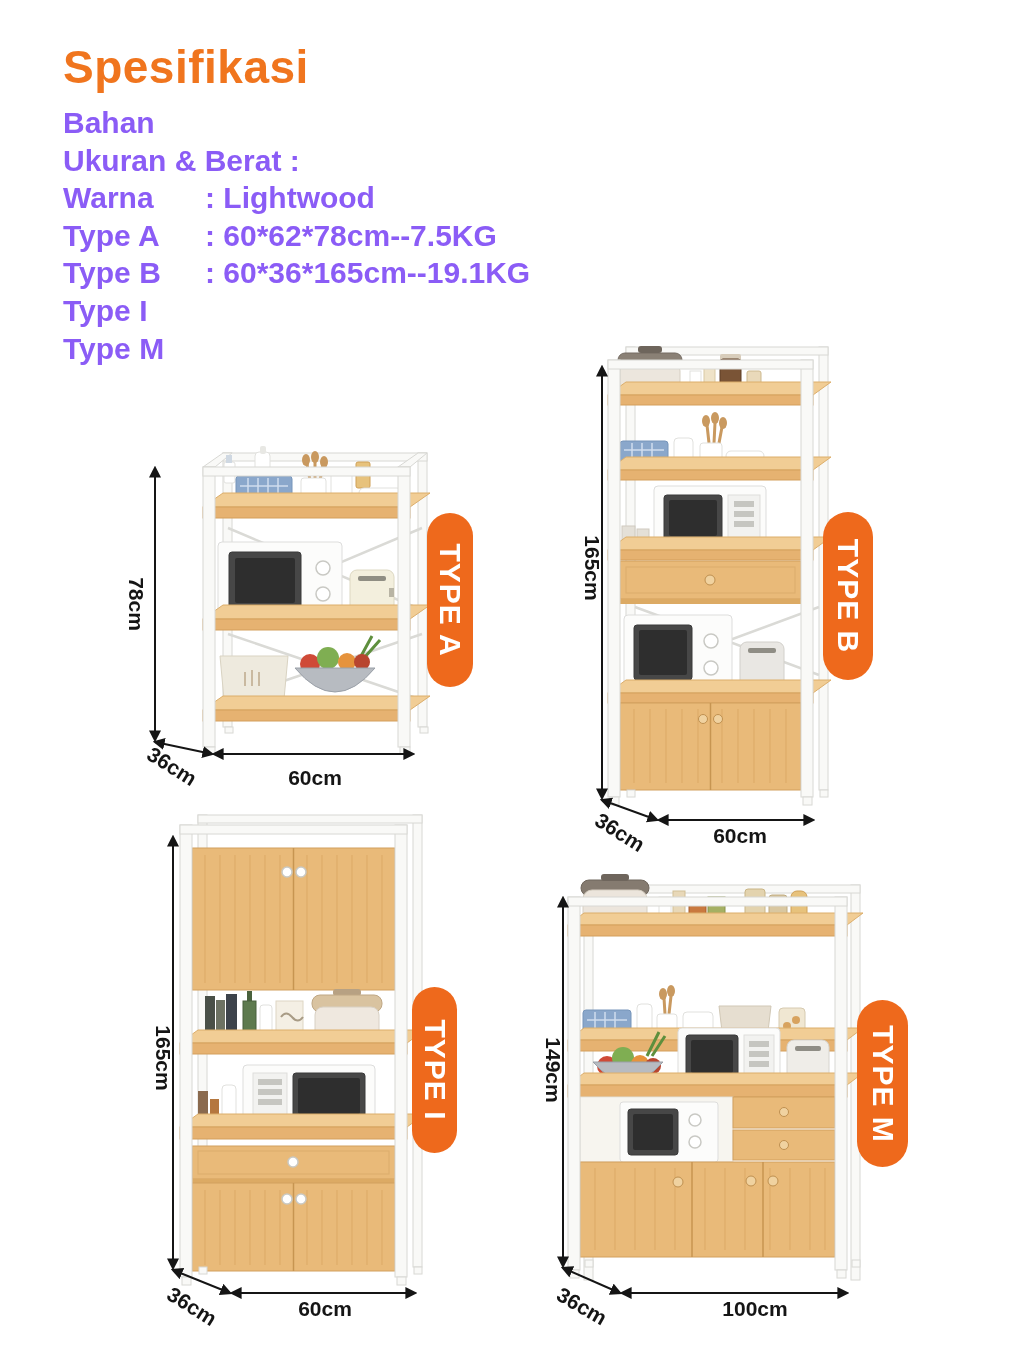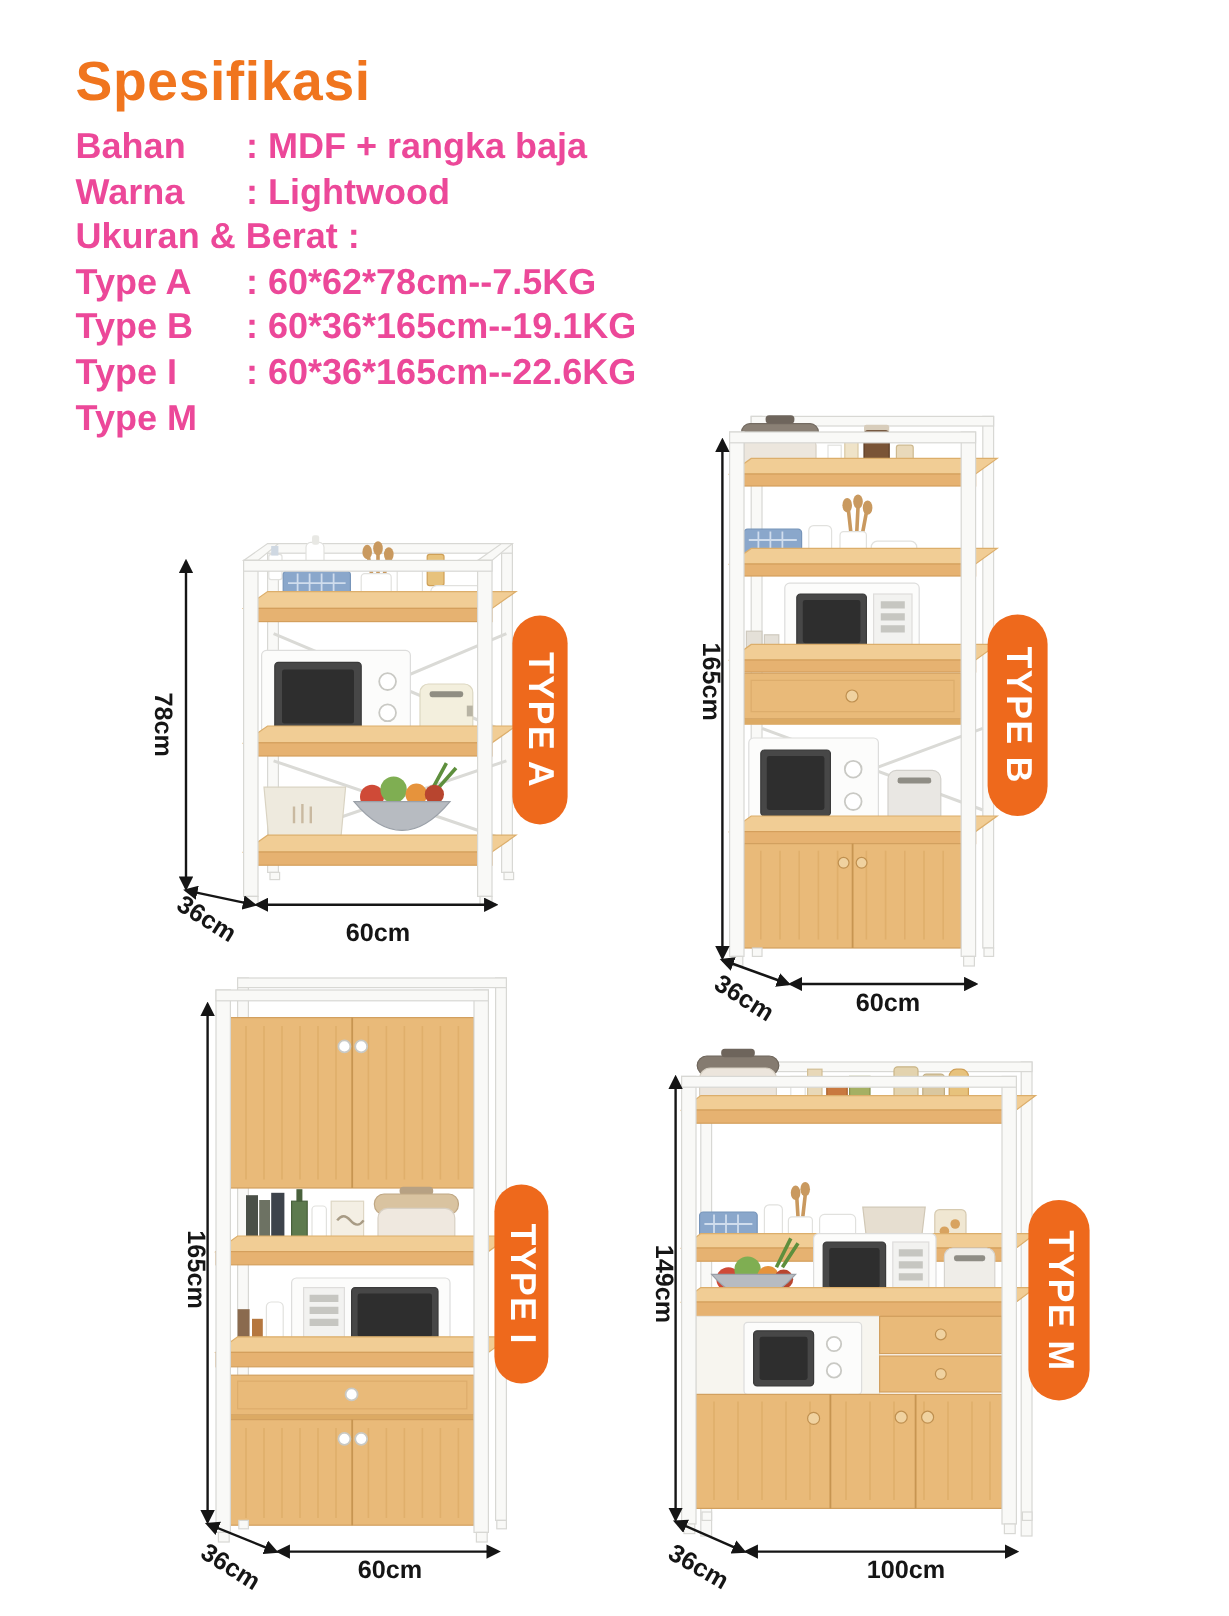--- a/index.html
+++ b/index.html
@@ -5,21 +5,21 @@
   html,body { margin:0; padding:0; background:#ffffff; }
   .canvas {
     position:relative; width:1020px; height:1347px; background:#ffffff;
     font-family:"Liberation Sans", sans-serif; overflow:hidden;
   }
   .page-title {
     position:absolute; left:63px; top:44px; margin:0;
     font-size:46px; font-weight:800; letter-spacing:0.5px; color:#f0751e; line-height:1;
   }
   .specs { position:absolute; left:63px; top:104px; }
-  .spec-row { display:flex; font-size:30px; font-weight:700; color:#ec4899; line-height:37.6px; white-space:nowrap; }
+  .spec-row { display:flex; font-size:30px; font-weight:700; color:#8b5cf6; line-height:37.6px; white-space:nowrap; }
   .spec-label { min-width:142px; flex-shrink:0; }
   .product { position:absolute; }
   .product svg { position:absolute; left:0; top:0; }
   .badge {
     position:absolute; background:#ee691c; border-radius:28px;
     display:flex; align-items:center; justify-content:center;
   }
   .badge span {
     display:block; transform:rotate(90deg); white-space:nowrap;
     color:#ffffff; font-weight:800; font-size:30px; letter-spacing:1px;
@@ -45,41 +45,39 @@
 </head>
 <body>
 
 <div class="canvas">
 
   <h1 class="page-title">Spesifikasi</h1>
 
   <div class="specs">
     <div class="spec-row">
       <span class="spec-label">Bahan</span>
-      <span class="spec-value">: MDF + rangka baja</span>
+    </div>
+    <div class="spec-row">
+      <span class="spec-label">Ukuran &amp; Berat :</span>
+      <span class="spec-value"></span>
     </div>
     <div class="spec-row">
       <span class="spec-label">Warna</span>
       <span class="spec-value">: Lightwood</span>
     </div>
     <div class="spec-row">
-      <span class="spec-label">Ukuran &amp; Berat :</span>
-      <span class="spec-value"></span>
-    </div>
-    <div class="spec-row">
       <span class="spec-label">Type A</span>
       <span class="spec-value">: 60*62*78cm--7.5KG</span>
     </div>
     <div class="spec-row">
       <span class="spec-label">Type B</span>
       <span class="spec-value">: 60*36*165cm--19.1KG</span>
     </div>
     <div class="spec-row">
       <span class="spec-label">Type I</span>
-      <span class="spec-value">: 60*36*165cm--22.6KG</span>
     </div>
     <div class="spec-row">
       <span class="spec-label">Type M</span>
     </div>
   </div>
 
   <figure class="product" style="left:100px; top:420px; width:420px; height:380px; margin:0;">
     <svg width="420" height="380" viewBox="0 0 420 380">
       <defs>
         <marker id="arwA" viewBox="0 0 10 10" refX="8" refY="5" markerWidth="6" markerHeight="6" orient="auto-start-reverse">

